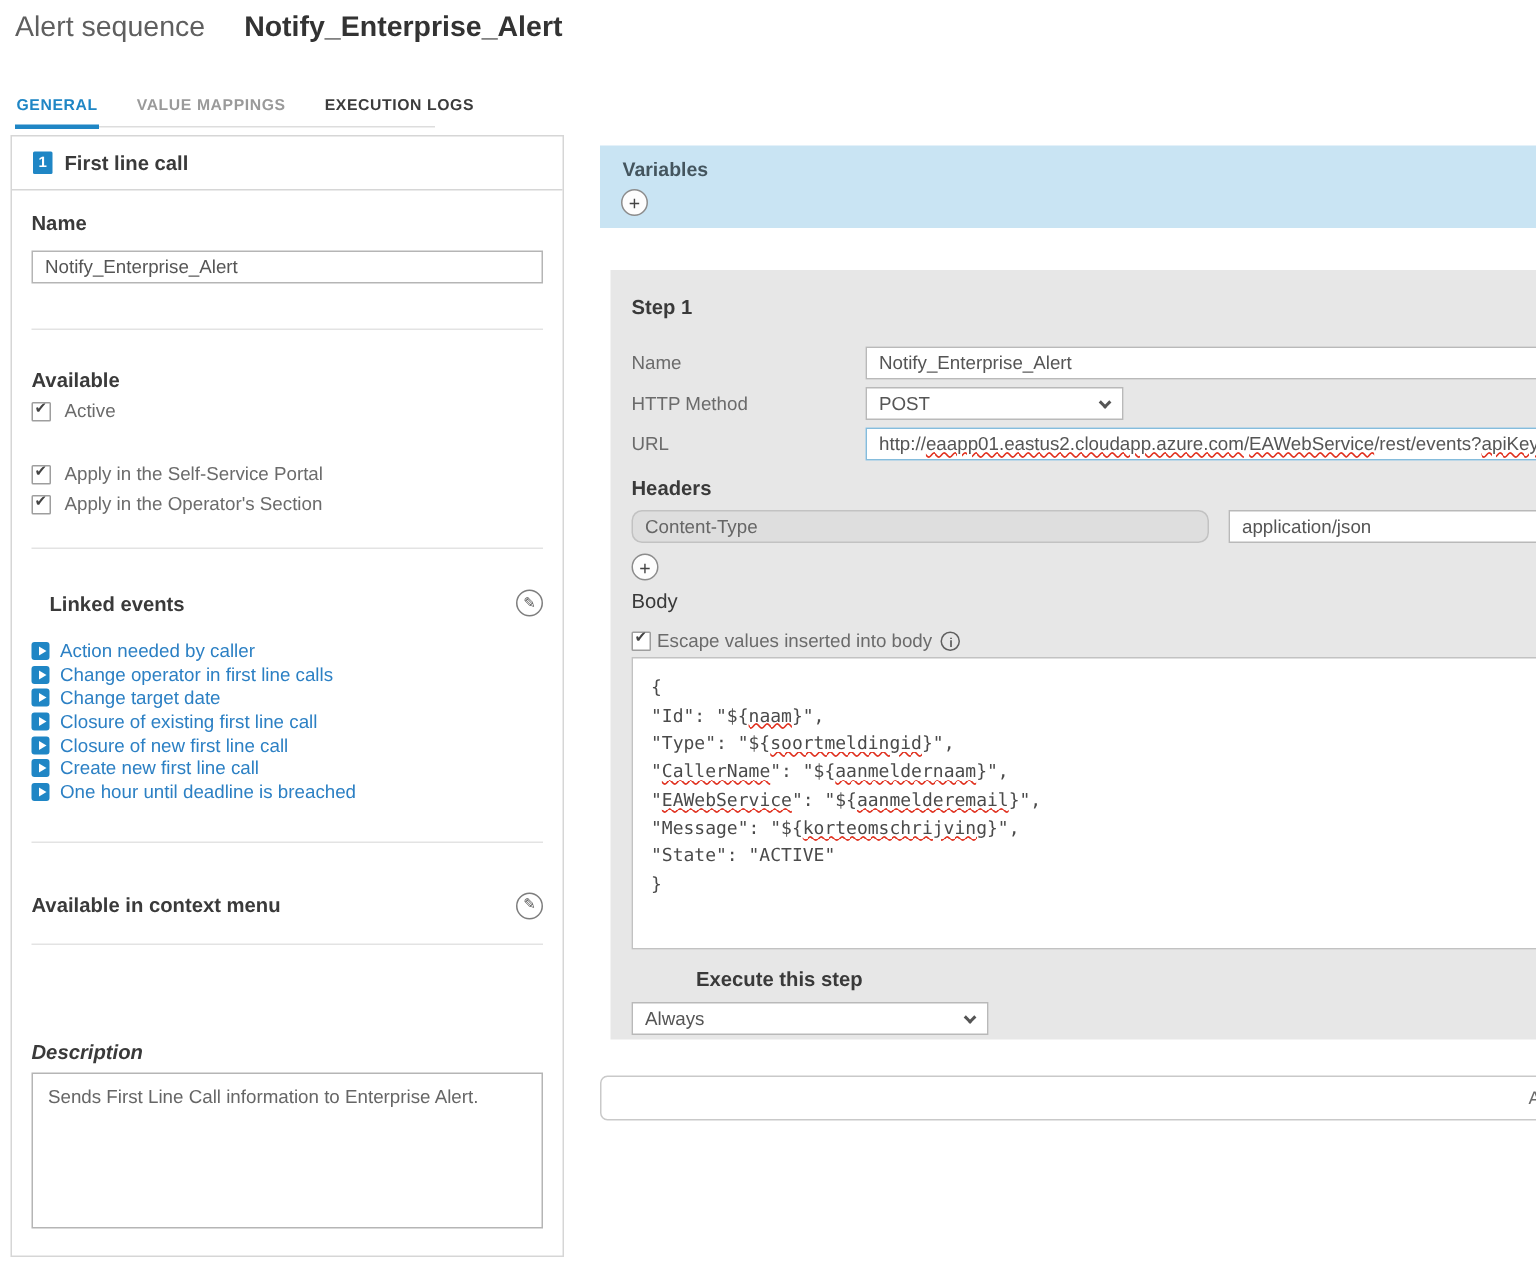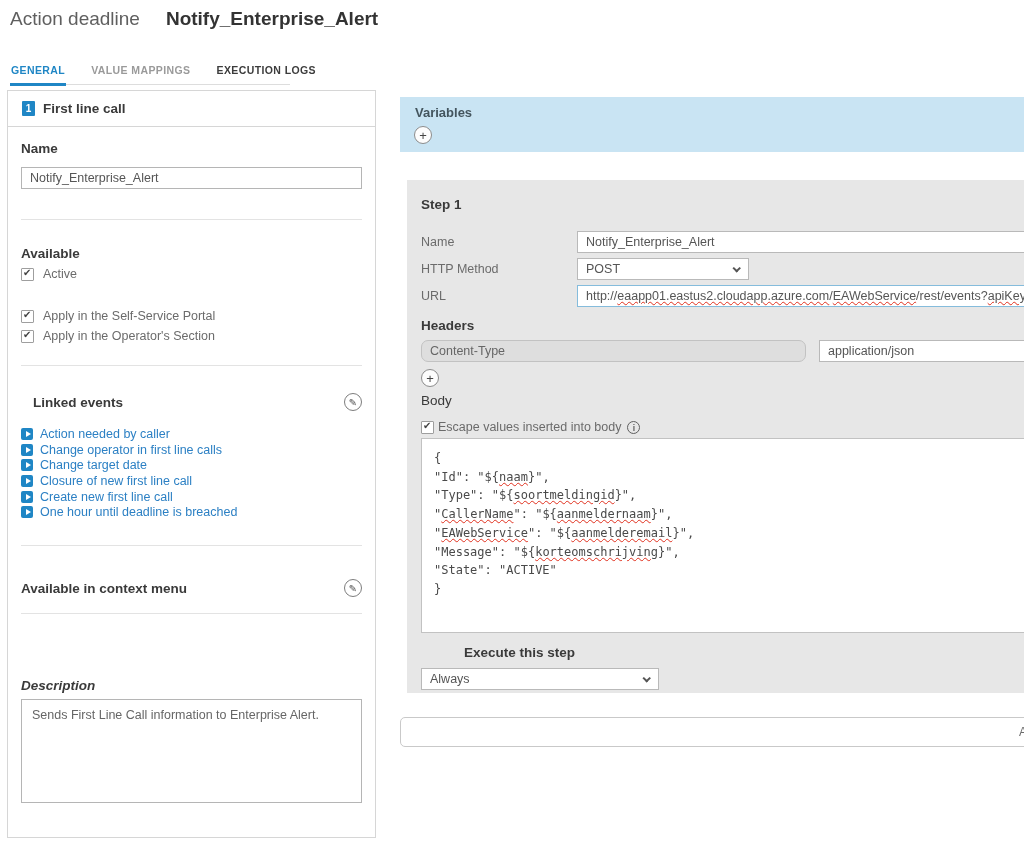--- a/index.html
+++ b/index.html
@@ -100,21 +100,21 @@
   .add-step-bar{position:absolute; left:400px; top:717px; width:630px; height:30px; background:#fff;
                 border:1px solid #c9c9c9; border-radius:5px; cursor:pointer;}
   .add-step-partial{position:absolute; left:618px; top:7px; font-size:12px; color:#6b6b6b;}
 </style>
 </head>
 <body>
 
 <div id="page">
 
   <div class="page-head">
-    <span class="page-type">Action deadline</span>
+    <span class="page-type">Alert sequence</span>
     <span class="page-title">Notify_Enterprise_Alert</span>
   </div>
 
   <div class="tabs">
     <div class="tab active">GENERAL</div>
     <div class="tab">VALUE MAPPINGS</div>
     <div class="tab dark">EXECUTION LOGS</div>
   </div>
 
   <div class="left-panel">
@@ -157,20 +157,26 @@
           <span class="play-icon">
               <i></i>
             </span>
           <a class="event-link">Change operator in first line calls</a>
         </div>
         <div class="event-row">
           <span class="play-icon">
               <i></i>
             </span>
           <a class="event-link">Change target date</a>
+        </div>
+        <div class="event-row">
+          <span class="play-icon">
+              <i></i>
+            </span>
+          <a class="event-link">Closure of existing first line call</a>
         </div>
         <div class="event-row">
           <span class="play-icon">
               <i></i>
             </span>
           <a class="event-link">Closure of new first line call</a>
         </div>
         <div class="event-row">
           <span class="play-icon">
               <i></i>

